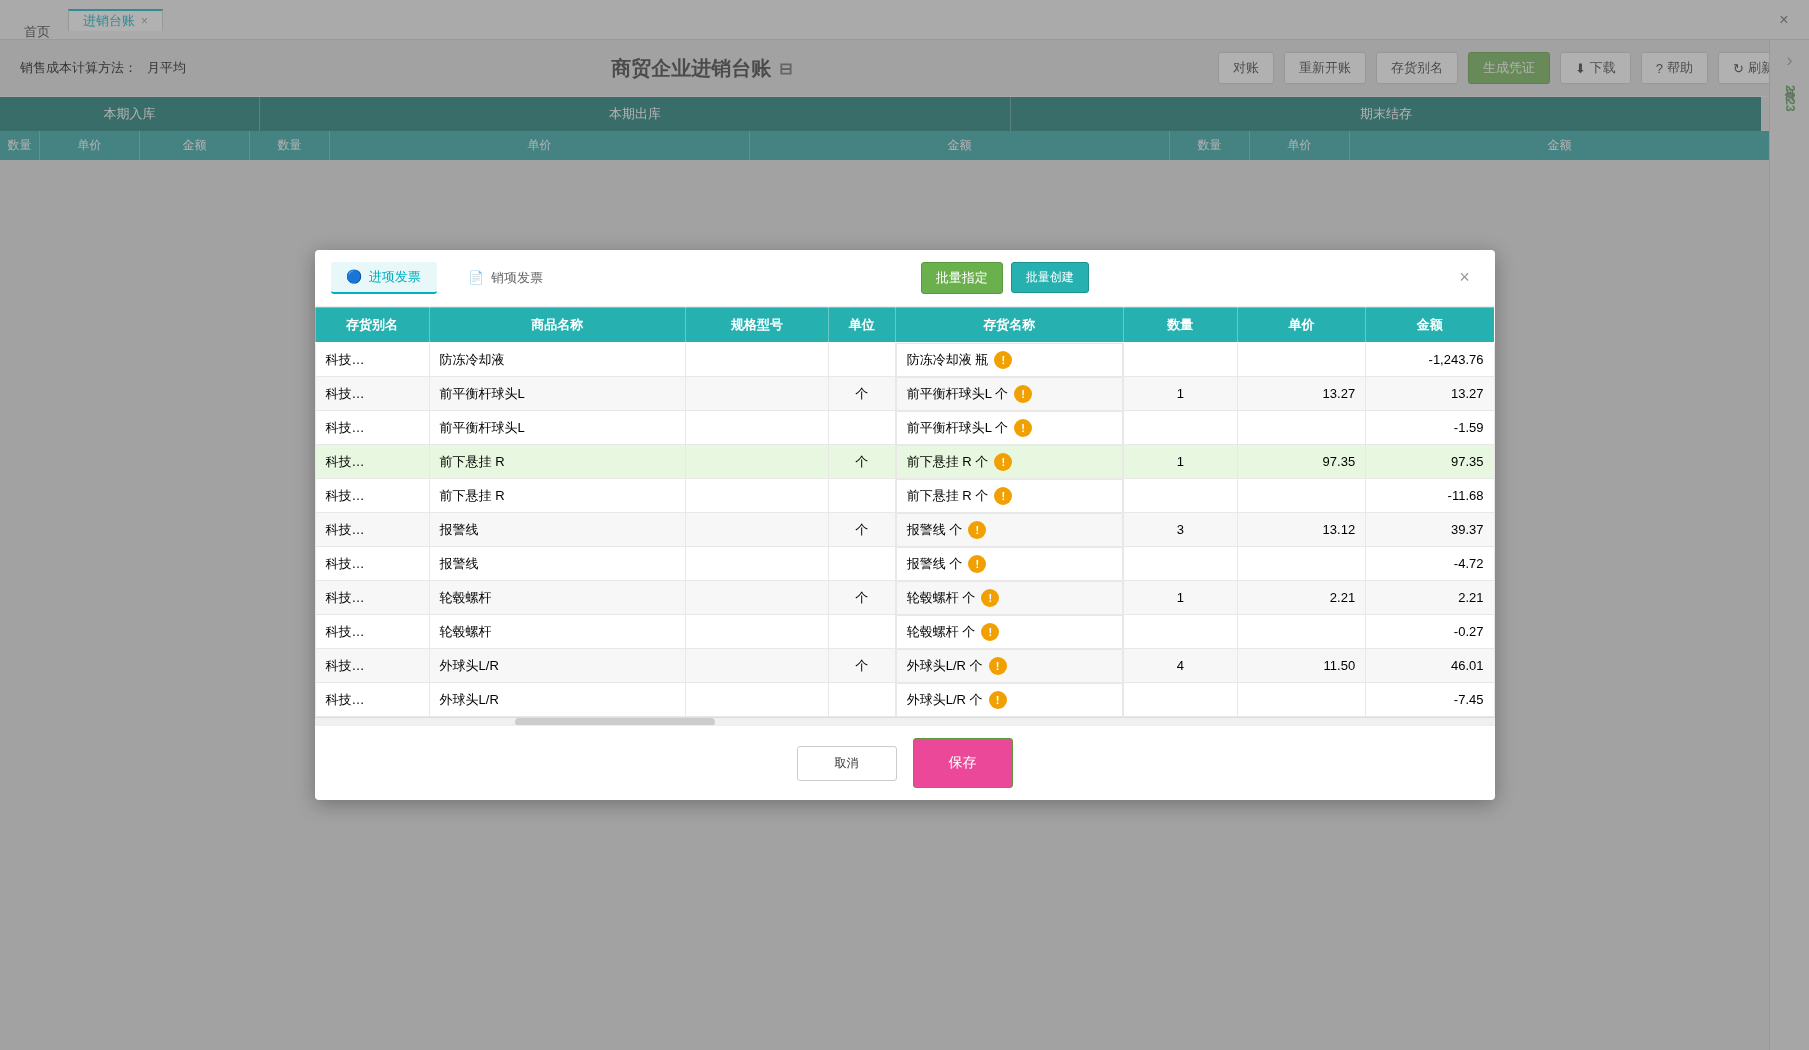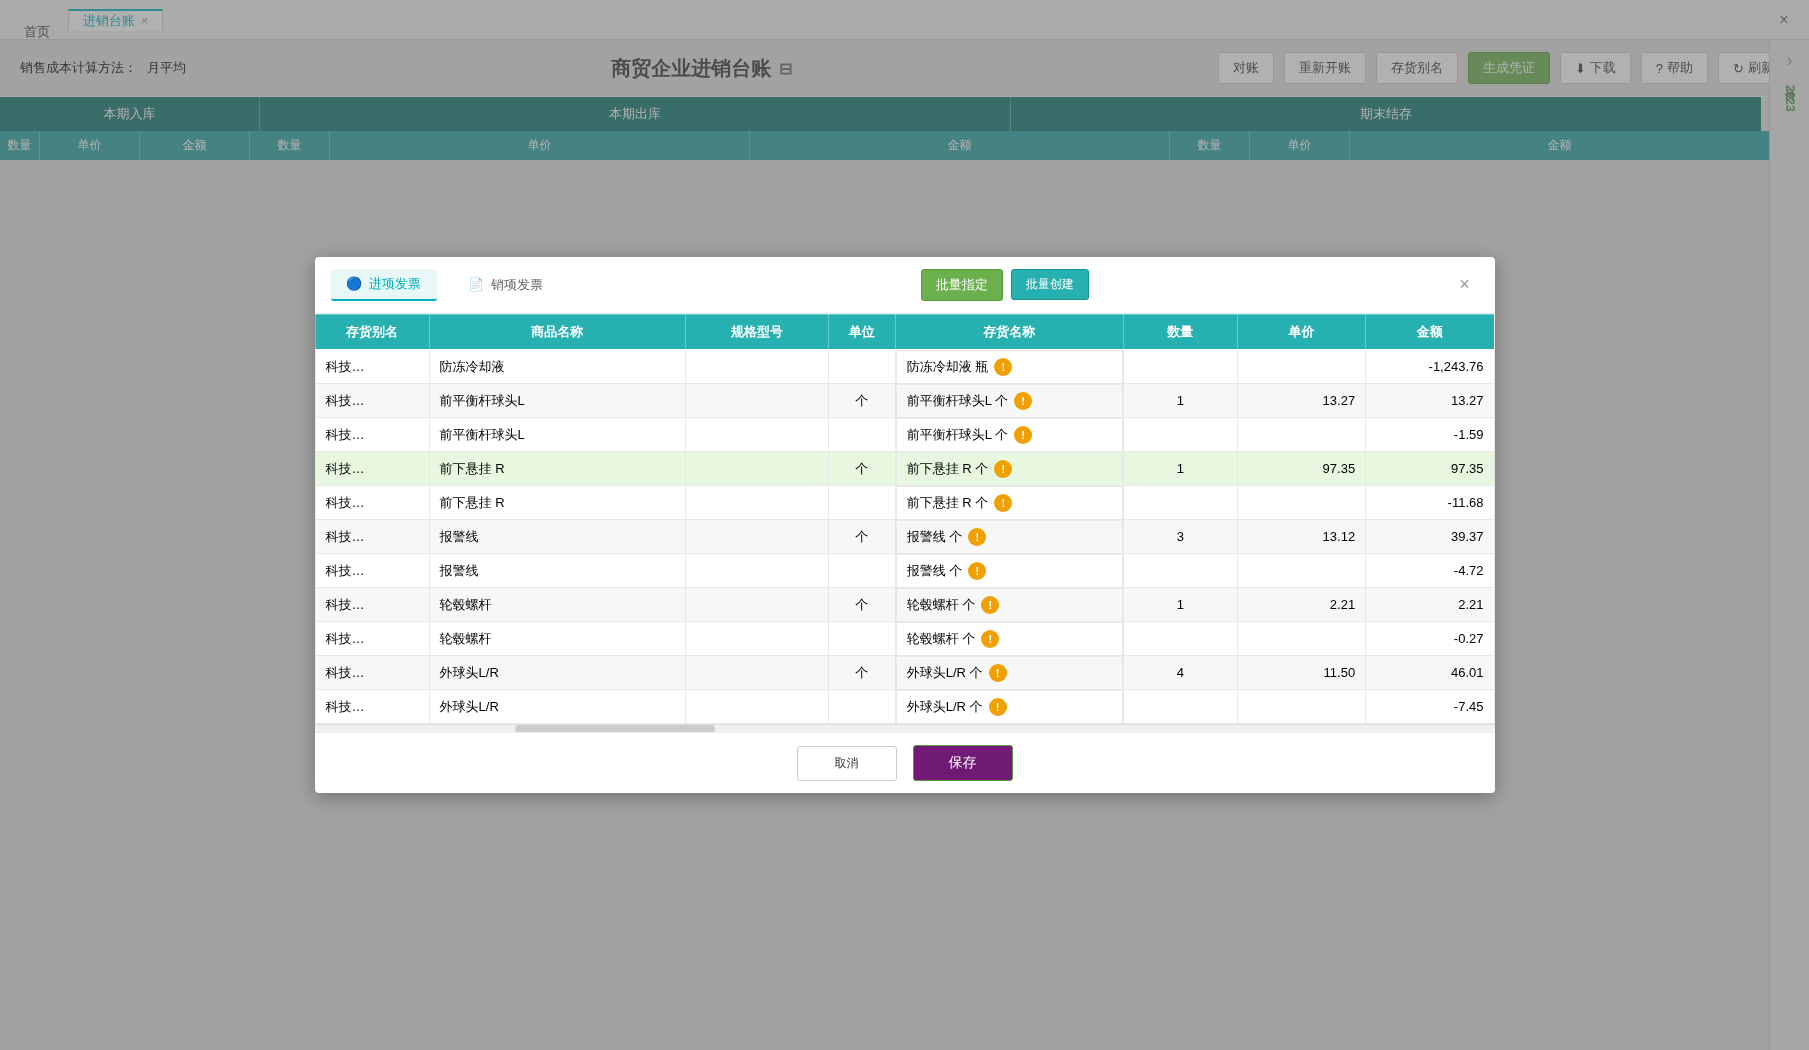--- a/index.html
+++ b/index.html
@@ -128,22 +128,22 @@
     
     .modal-footer {
       display: flex; align-items: center; justify-content: center;
       padding: 12px; gap: 16px; border-top: 1px solid #eee;
     }
     .btn-cancel {
       padding: 8px 32px; border-radius: 3px; border: 1px solid #ccc;
       background: #fff; color: #333; cursor: pointer; font-size: 12px; min-width: 100px;
     }
     .btn-save {
-      padding: 8px 32px; border-radius: 3px; border: 1px solid #5a9a3c;
-      background: #701a75; color: #fff; cursor: pointer; font-size: 14px; min-width: 100px;
+      padding: 15px 32px; border-radius: 3px; border: 1px solid #5a9a3c;
+      background: #ec4899; color: #fff; cursor: pointer; font-size: 14px; min-width: 100px;
     }
 
     .text-left { text-align: left !important; }
     .text-right { text-align: right !important; }
     .col-supplier { width: 80px; }
     .col-goods { width: 180px; }
     .col-spec { width: 100px; }
     .col-unit { width: 45px; }
     .col-inventory { width: 160px; }
     .col-qty { width: 80px; }

